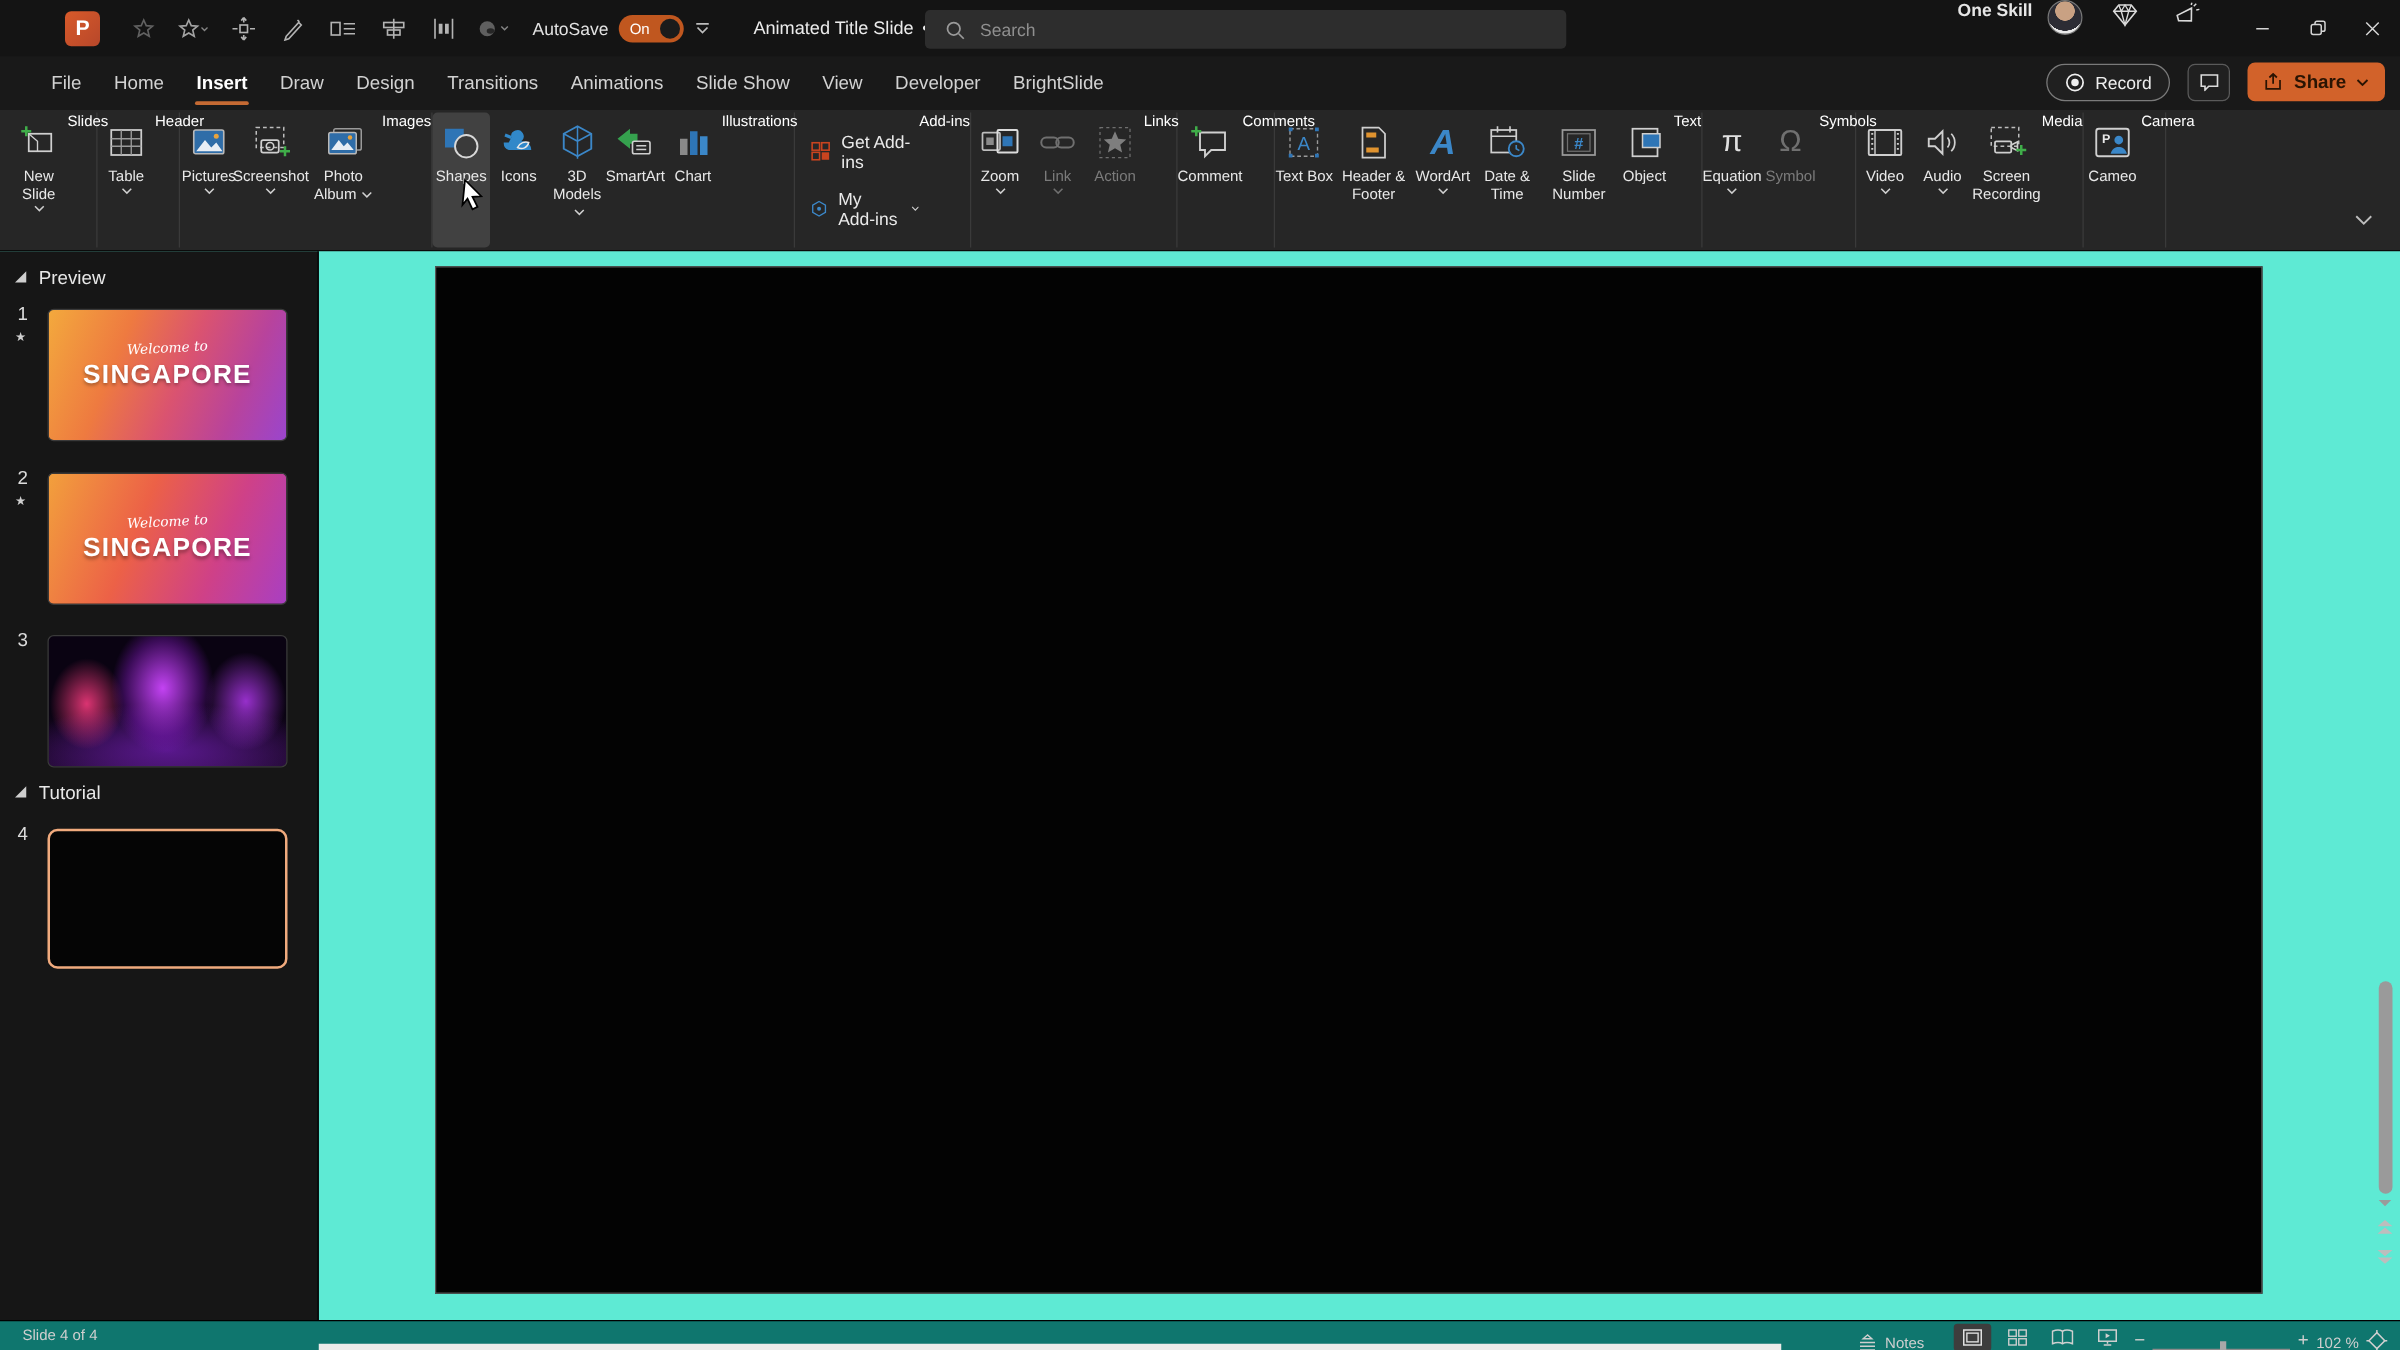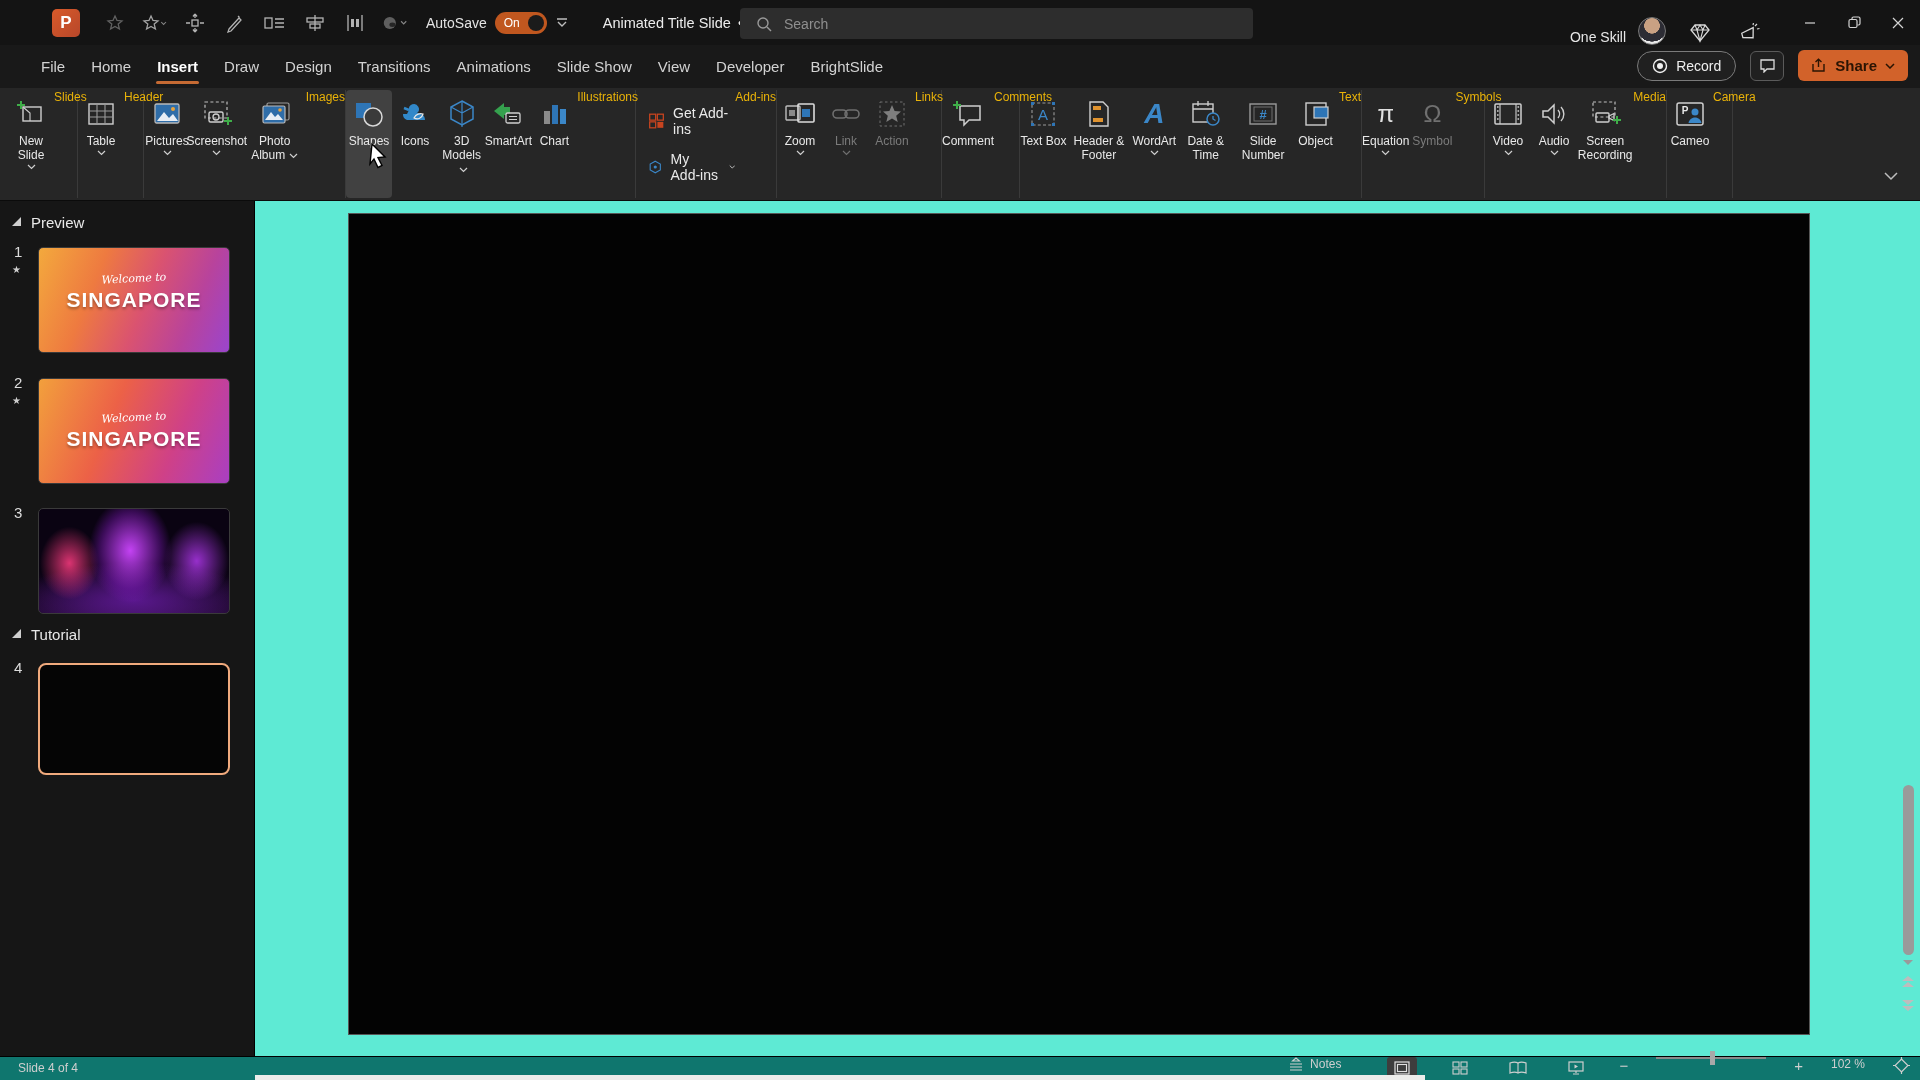--- a/index.html
+++ b/index.html
@@ -18,21 +18,21 @@
   #autosave-label { font-size:14px; color:#e3e3e3; }
   #autosave-toggle { width:52px; height:22px; border-radius:11px; background:#c0571f; display:flex; align-items:center; position:relative; }
   #autosave-toggle .state { font-size:12px; color:#fff; margin-left:9px; }
   #autosave-toggle .knob { position:absolute; right:3px; top:3px; width:16px; height:16px; border-radius:50%; background:#1b1b1b; }
   .title-cluster { display:flex; align-items:center; gap:7px; margin-left:34px; font-size:14.5px; color:#ececec; white-space:nowrap; }
   #search-box { position:absolute; left:740px; top:8px; width:513px; height:31px; background:#2d2d2d; border-radius:4px;
     display:flex; align-items:center; }
   #search-box input { background:transparent; border:none; outline:none; color:#bdbdbd; font-size:14px; width:420px;
     font-family:"Liberation Sans", sans-serif; }
   #search-box input::placeholder { color:#8f8f8f; }
-  #titlebar-right { position:absolute; right:0; top:0; height:45px; display:flex; align-items:flex-end; }
+  #titlebar-right { position:absolute; right:0; top:0; height:45px; display:flex; align-items:flex-start;font-weight:bold; }
   #user-name { font-size:14px; color:#e6e6e6; margin-right:12px; }
   #avatar { width:28px; height:28px; border-radius:50%; margin-right:22px;
     background:radial-gradient(circle at 50% 30%, #c9a183 0 34%, #2c2c34 36% 70%, #e9e9e9 71%); border:1px solid #777; }
   .tb-icon { width:24px; height:24px; margin-right:26px; display:flex; align-items:center; justify-content:center; }
   .win-btn { width:44px; height:45px; display:flex; align-items:center; justify-content:center; color:#d4d4d4; }
 
   
   #tabrow { position:absolute; left:0; top:45px; width:1920px; height:43px; background:#191919; display:flex; align-items:center; }
   .tab { font-size:15px; color:#d2d2d2; padding:0 13px; height:40px; line-height:40px; position:relative; }
   .tab:first-child { margin-left:28px; }
@@ -42,21 +42,21 @@
   #record-btn { display:flex; align-items:center; gap:8px; border:1px solid #7a7a7a; border-radius:15px; height:30px;
     padding:0 14px; color:#efefef; font-size:14px; background:#202020; }
   #comments-btn { width:34px; height:30px; border:1px solid #5a5a5a; border-radius:6px; display:flex; align-items:center; justify-content:center; background:#202020; }
   #share-btn { display:flex; align-items:center; gap:8px; background:#d2622a; border-radius:6px; height:31px; padding:0 13px;
     color:#2a1403; font-size:15px; font-weight:bold; }
 
   
   #ribbon { position:absolute; left:0; top:88px; width:1920px; height:113px; background:#262626; border-bottom:1px solid #0b0b0b; }
   .rgroup { position:absolute; top:2px; height:108px; border-right:1px solid #3a3a3a; display:flex; flex-direction:row; }
   .rgroup-buttons { flex:1; display:flex; align-items:stretch; justify-content:space-evenly; }
-  .rgroup-name { height:18px; text-align:center; font-size:12px; color:#eab308; line-height:14px; }
+  .rgroup-name { height:18px; text-align:center; font-size:12px; color:#ffffff; line-height:14px; }
   .rbtn { display:flex; flex-direction:column; align-items:center; padding-top:6px; border-radius:4px; color:#e8e8e8;
     font-size:12px; line-height:14px; text-align:center; min-width:46px; }
   .rbtn .ricon { height:36px; display:flex; align-items:center; justify-content:center; }
   .rbtn .rlabel { margin-top:2px; }
   .rbtn.hovered { background:#414141; }
   .rbtn.disabled { color:#7b7b7b; }
   .chev { margin-top:2px; }
   .chev-inline { display:inline-block; margin-left:4px; }
   .glyph-icon { font-size:24px; color:#e0e0e0; font-style:italic; }
   .addins-col { display:flex; flex-direction:column; justify-content:center; gap:14px; padding-left:12px; align-items:flex-start; }
@@ -87,21 +87,21 @@
     #0a0312; }
   .thumb.black4 { background:#050505; border:2px solid #f0aa7d; border-radius:8px; height:112px; }
   #slide-canvas { position:absolute; left:348px; top:12px; width:1462px; height:822px; background:#030303; border:1px solid #575757; }
   #v-scrollbar { position:absolute; left:1903px; top:584px; width:11px; height:170px; background:#9a9a9a; border-radius:6px; }
   .scroll-arrows { position:absolute; left:1901px; display:flex; flex-direction:column; align-items:center; gap:9px; }
 
   
   #statusbar { position:absolute; left:0; top:1056px; width:1920px; height:24px; background:#0f766e; border-top:1px solid #000;
     color:#c9c9c9; font-size:12px; }
   #slide-indicator { position:absolute; left:18px; top:4px; color:#cfcfcf; }
-  #sb-right { position:absolute; right:10px; top:0; height:24px; display:flex; align-items:flex-start; gap:28px; }
+  #sb-right { position:absolute; right:10px; top:0; height:24px; display:flex; align-items:flex-end; gap:6px; }
   #notes-btn { display:flex; align-items:center; gap:6px; color:#cfcfcf; margin-right:18px; }
   .view-btn { width:30px; height:22px; display:flex; align-items:center; justify-content:center; border-radius:3px; }
   .view-btn.active { background:#3d3d3d; }
   #zoom-track { width:110px; height:2px; background:#8b8b8b; position:relative; }
   #zoom-handle { position:absolute; left:54px; top:-6px; width:5px; height:14px; background:#a8a8a8; }
   .zoom-sign { font-size:15px; color:#cfcfcf; }
   #zoom-pct { color:#cfcfcf; }
   #bottom-progress { position:absolute; left:255px; top:1075px; width:1170px; height:5px; background:#ececea; }
 </style>
 </head>

